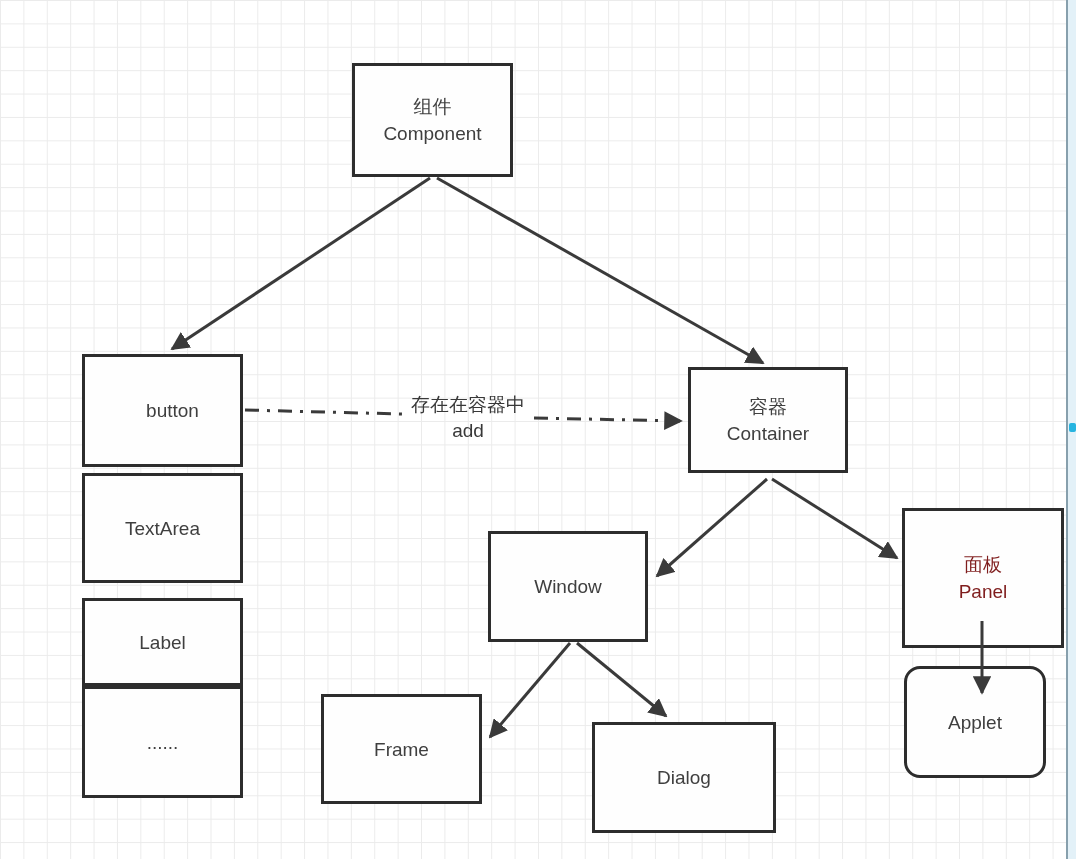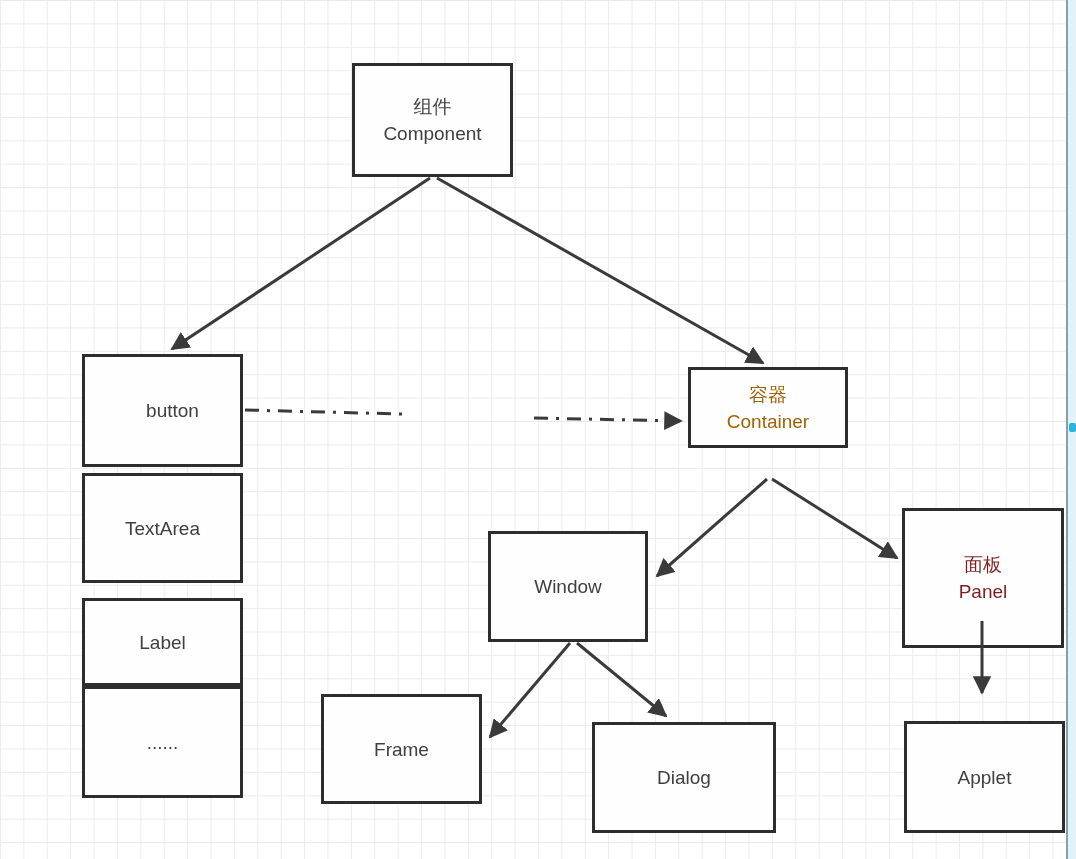--- a/index.html
+++ b/index.html
@@ -76,38 +76,38 @@
       </div>
       <div class="node" style="left: 82px; top: 473px; width: 161px; height: 110px; border-color: rgb(45, 45, 45); background: rgb(254, 254, 254); color: rgb(63, 63, 63);">
         <div>TextArea</div>
       </div>
       <div class="node" style="left: 82px; top: 598px; width: 161px; height: 88px; border-color: rgb(45, 45, 45); background: rgb(254, 254, 254); color: rgb(63, 63, 63);">
         <div>Label</div>
       </div>
       <div class="node" style="left: 82px; top: 686px; width: 161px; height: 112px; border-color: rgb(45, 45, 45); background: rgb(254, 254, 254); color: rgb(63, 63, 63);">
         <div>......</div>
       </div>
-      <div class="node" style="left: 688px; top: 367px; width: 160px; height: 81px; border-color: rgb(45, 45, 45); background: rgb(254, 254, 254); color: #a16207;">
+      <div class="node" style="left: 688px; top: 367px; width: 160px; height: 106px; border-color: rgb(45, 45, 45); background: rgb(254, 254, 254); color: #404040;">
         <div>容器</div>
         <div>Container</div>
       </div>
       <div class="node" style="left: 488px; top: 531px; width: 160px; height: 111px; border-color: rgb(45, 45, 45); background: rgb(254, 254, 254); color: rgb(63, 63, 63);">
         <div>Window</div>
       </div>
       <div class="node" style="left: 902px; top: 508px; width: 162px; height: 140px; border-color: rgb(45, 45, 45); background: rgb(254, 254, 254); color: #7f1d1d; justify-content: center;">
         <div>面板</div>
         <div>Panel</div>
       </div>
       <div class="node" style="left: 321px; top: 694px; width: 161px; height: 110px; border-color: rgb(45, 45, 45); background: rgb(254, 254, 254); color: rgb(63, 63, 63);">
         <div>Frame</div>
       </div>
       <div class="node" style="left: 592px; top: 722px; width: 184px; height: 111px; border-color: rgb(45, 45, 45); background: rgb(254, 254, 254); color: rgb(63, 63, 63);">
         <div>Dialog</div>
       </div>
-      <div class="node" style="left: 904px; top: 721px; width: 161px; height: 112px; border-color: rgb(45, 45, 45); background: rgb(254, 254, 254); color: rgb(63, 63, 63);">
+      <div class="node" style="left: 904px; top: 666px; width: 142px; height: 112px; border-color: rgb(45, 45, 45); background: rgb(254, 254, 254); color: rgb(63, 63, 63); border-radius: 16px;">
         <div>Applet</div>
       </div>
     </div>
 
   <svg id="edges-svg" xmlns="http://www.w3.org/2000/svg" viewBox="0 0 1076 859">
     <defs>
       <marker id="arrowhead" viewBox="0 0 10 10" refX="9" refY="5" markerWidth="6.2" markerHeight="6.2" orient="auto-start-reverse" markerUnits="strokeWidth">
         <path id="arrowhead-path" d="M 0 0 L 10 5 L 0 10 z" fill="#3a3a3a"></path>
       </marker>
     </defs>
@@ -117,18 +117,22 @@
         <line x1="245" y1="410" x2="402" y2="414" stroke="#3a3a3a" stroke-width="3" stroke-dasharray="14 8 3 8"></line>
         <line x1="534" y1="418" x2="681" y2="421" stroke="#3a3a3a" stroke-width="3" stroke-dasharray="14 8 3 8" marker-end="url(#arrowhead)"></line>
         <line x1="767" y1="479" x2="657" y2="576" stroke="#3a3a3a" stroke-width="3" marker-end="url(#arrowhead)"></line>
         <line x1="772" y1="479" x2="897" y2="558" stroke="#3a3a3a" stroke-width="3" marker-end="url(#arrowhead)"></line>
         <line x1="570" y1="643" x2="490" y2="737" stroke="#3a3a3a" stroke-width="3" marker-end="url(#arrowhead)"></line>
         <line x1="577" y1="643" x2="666" y2="716" stroke="#3a3a3a" stroke-width="3" marker-end="url(#arrowhead)"></line>
         <line x1="982" y1="621" x2="982" y2="693" stroke="#3a3a3a" stroke-width="3" marker-end="url(#arrowhead)"></line>
       </g>
   </svg>
 
+  <div class="edge-label" id="edge-label" style="left: 468px; top: 392px;">
+    <div>存在在容器中</div>
+    <div>add</div>
+  </div>
 
   <div class="right-strip">
     <div class="strip-handle" id="strip-handle" style="top: 423px; background: rgb(39, 180, 224);"></div>
   </div>
 
 </div>
 
 </body></html>

